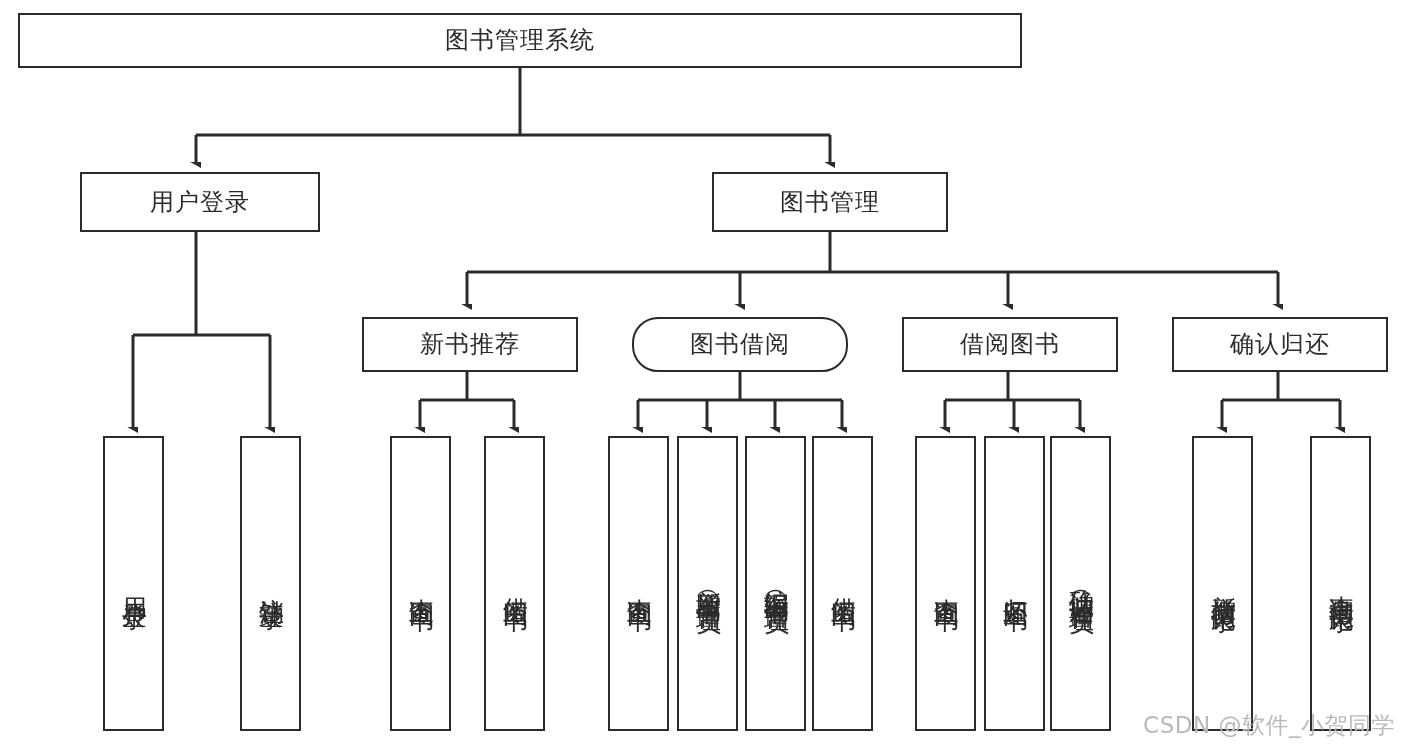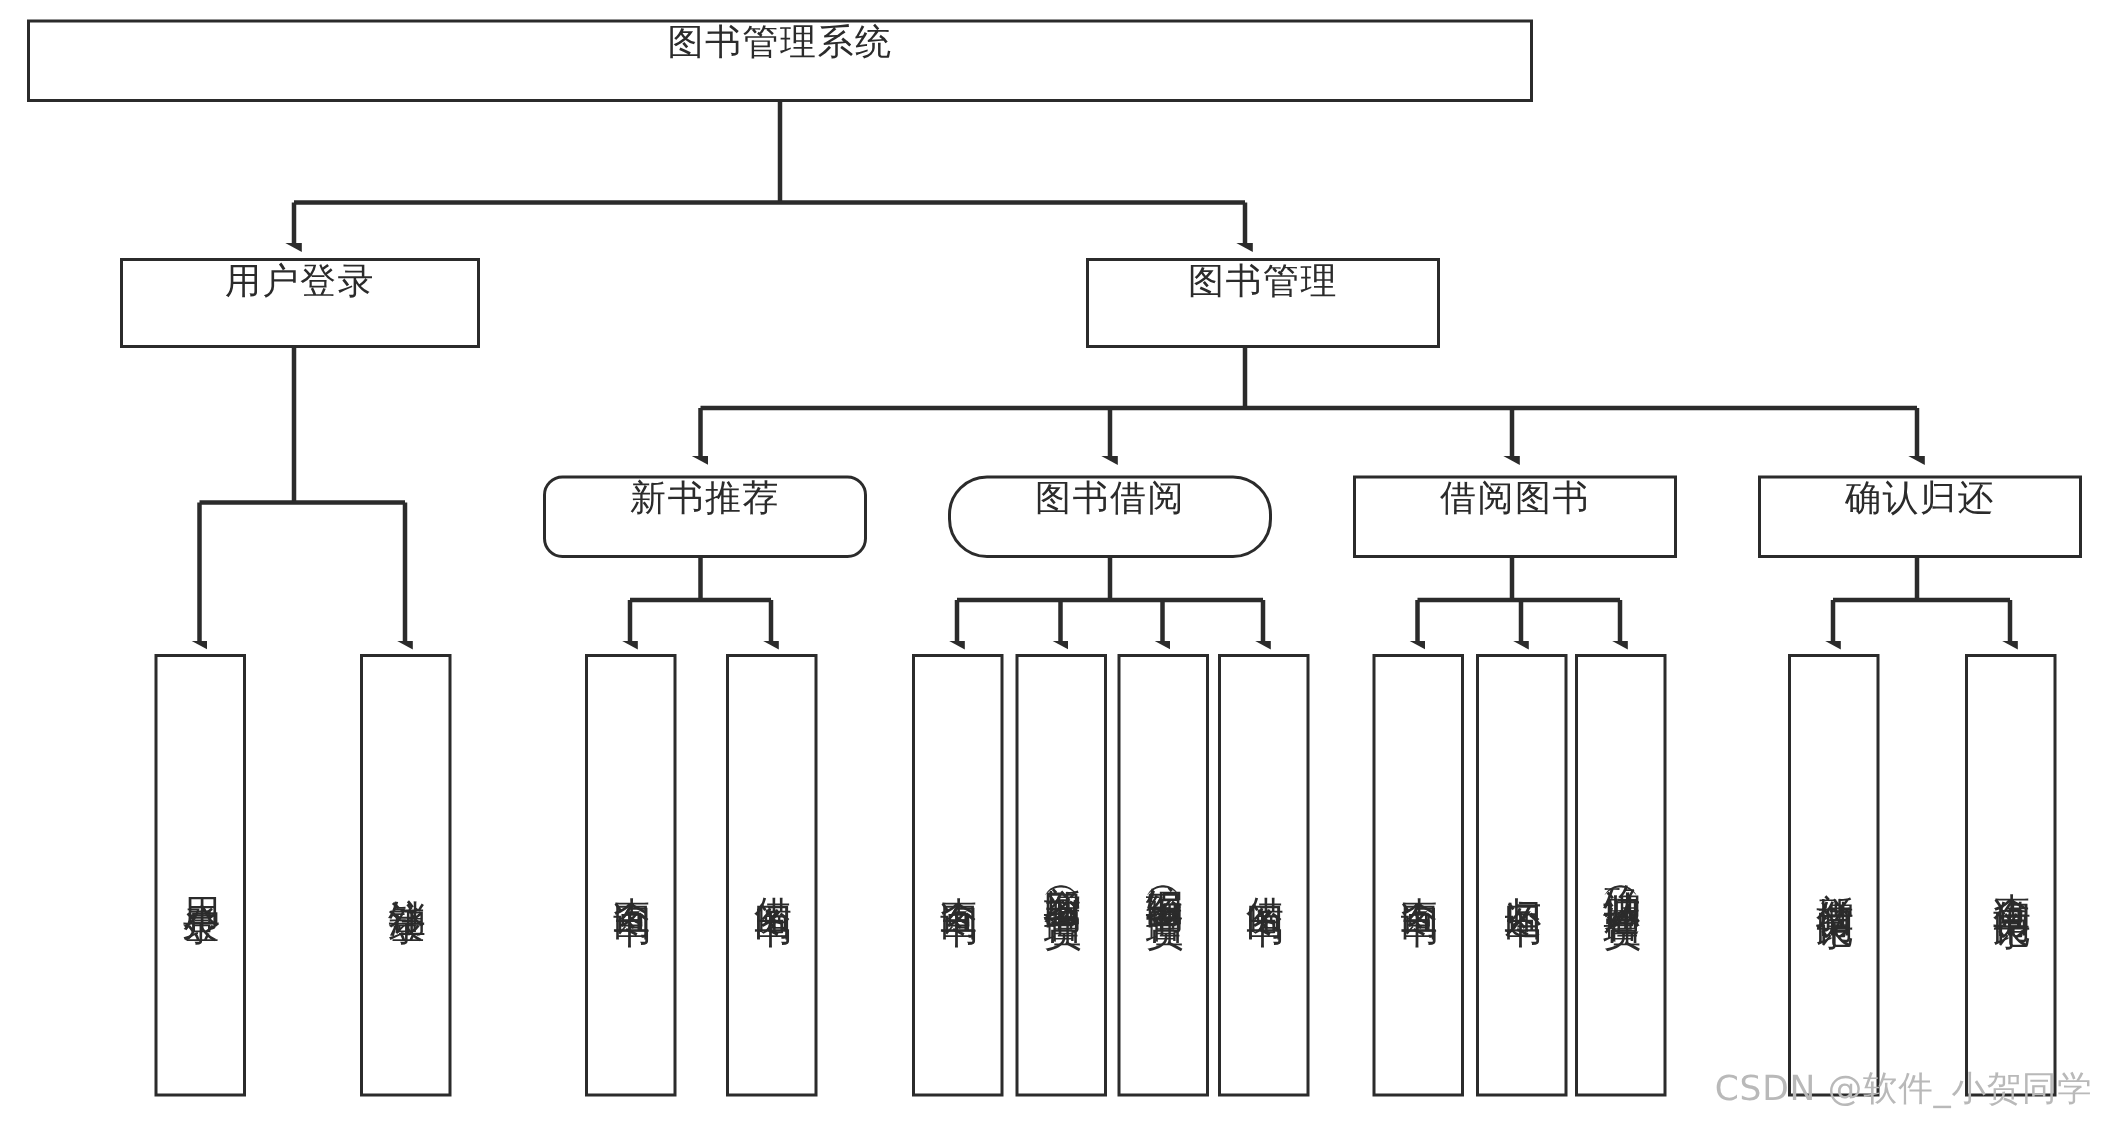--- a/index.html
+++ b/index.html
@@ -24,21 +24,21 @@
     width: 1405px;
     height: 747px;
     pointer-events: none;
   }
   .node {
     position: absolute;
     box-sizing: border-box;
     background: #ffffff;
     border: 2px solid #2b2b2b;
     display: flex;
-    align-items: flex-start;
+    align-items: center;
     justify-content: center;
     color: #2b2b2b;
   }
   .node.horiz {
     font-size: 24px;
     letter-spacing: 1px;
     line-height: 1.1;
   }
   .node.vert {
     writing-mode: vertical-rl;
@@ -122,25 +122,25 @@
     </g>
   </svg>
 
   <div class="node horiz" style="left:18px; top:13px; width:1004px; height:55px;">
     <span class="node-label">图书管理系统</span>
   </div>
 
   <div class="node horiz" style="left:80px; top:172px; width:240px; height:60px;">
     <span class="node-label">用户登录</span>
   </div>
-  <div class="node horiz" style="left:712px; top:172px; width:236px; height:60px;margin-left:12px;">
+  <div class="node horiz" style="left:712px; top:172px; width:236px; height:60px;">
     <span class="node-label">图书管理</span>
   </div>
 
-  <div class="node horiz" style="left:362px; top:317px; width:216px; height:55px;border-radius:13px;">
+  <div class="node horiz" style="left:362px; top:317px; width:216px; height:55px;">
     <span class="node-label">新书推荐</span>
   </div>
   <div class="node horiz" style="left:632px; top:317px; width:216px; height:55px;border-radius:26px;">
     <span class="node-label">图书借阅</span>
   </div>
   <div class="node horiz" style="left:902px; top:317px; width:216px; height:55px;">
     <span class="node-label">借阅图书</span>
   </div>
   <div class="node horiz" style="left:1172px; top:317px; width:216px; height:55px;">
     <span class="node-label">确认归还</span>

